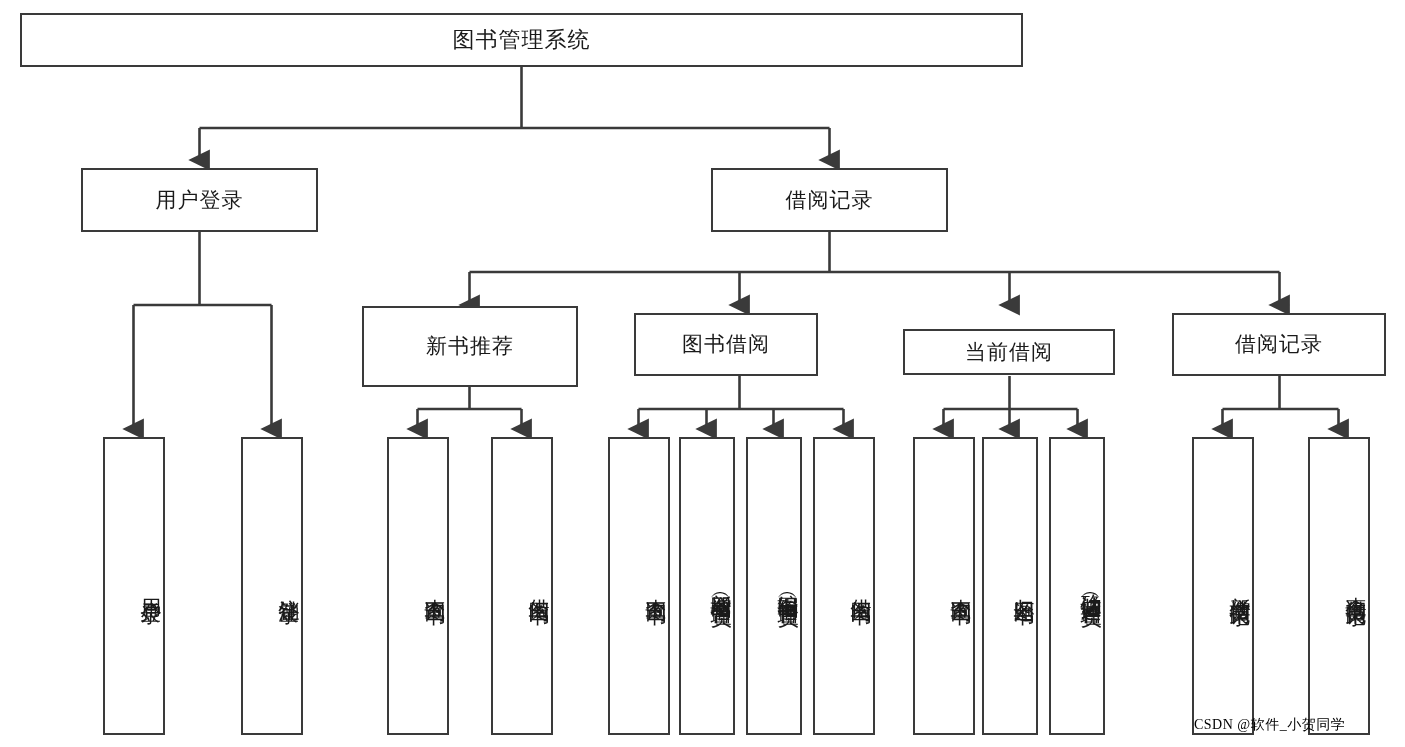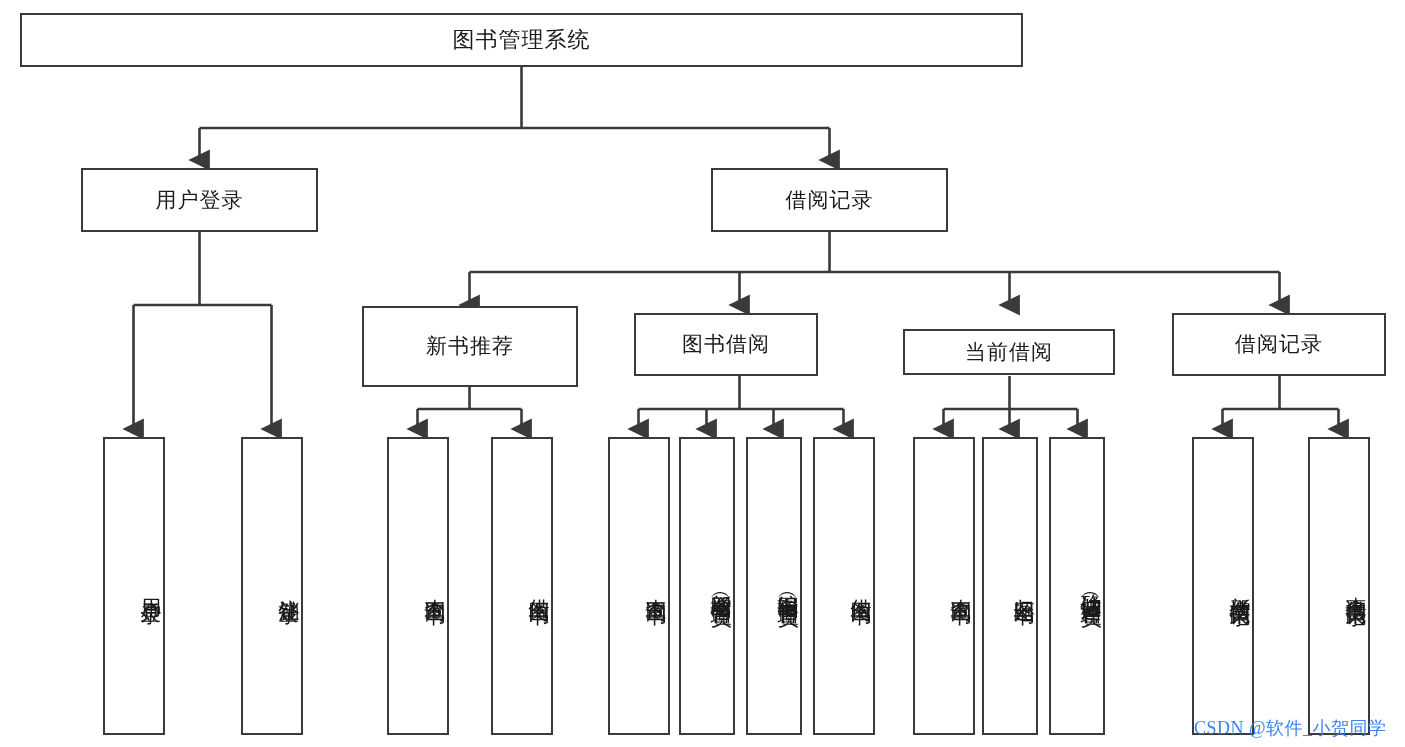--- a/index.html
+++ b/index.html
@@ -55,22 +55,22 @@
     align-items: flex-start;
     justify-content: center;
   }
   .node.vertical .node-label {
     display: block;
     writing-mode: vertical-rl;
     text-orientation: upright;
   }
   .watermark {
     position: absolute;
-    font-size: 18px;
-    color: #3b82f6;
+    font-size: 14px;
+    color: #000000;
     white-space: nowrap;
     letter-spacing: 0.5px;
     user-select: none;
   }
 </style>
 </head>
 <body>
 
 <div id="diagram-root">
 

